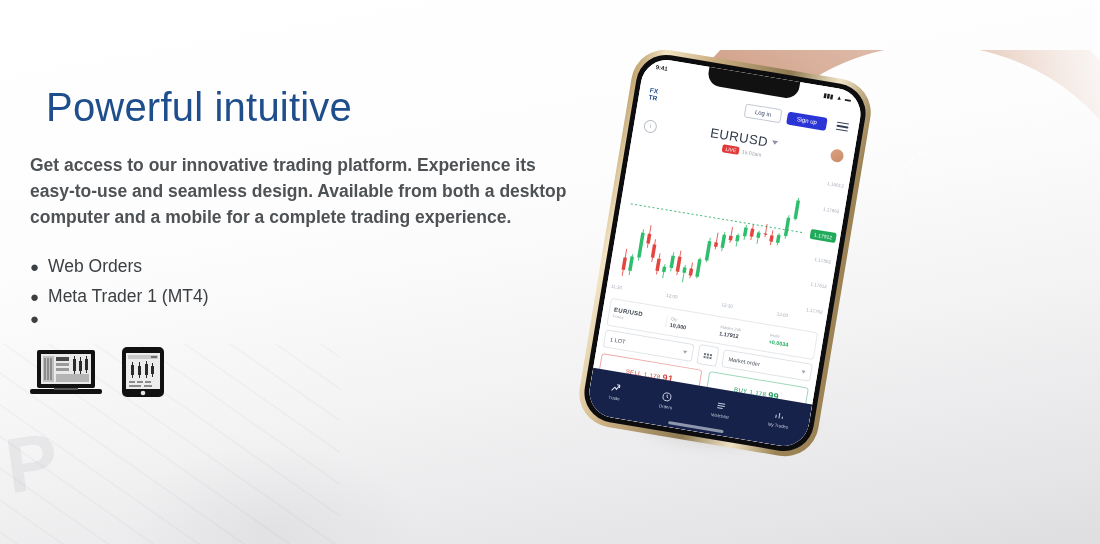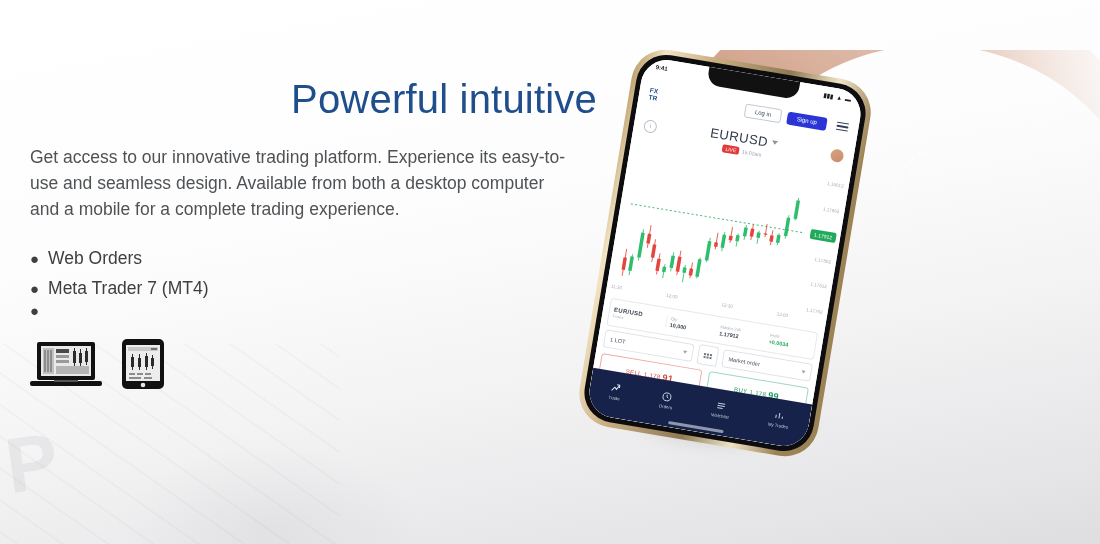--- a/index.html
+++ b/index.html
@@ -35,27 +35,27 @@
   .arc-wrap{position:absolute;right:-30px;top:50px;width:430px;height:330px;pointer-events:none;}
   .arc-numbers{position:absolute;inset:0;pointer-events:none;}
   .arc-num{
     position:absolute;color:rgba(255,255,255,.72);
     font-family:"DejaVu Sans Mono", monospace;letter-spacing:1px;
     white-space:nowrap;
   }
   
   .content{position:absolute;left:30px;top:68px;width:575px;}
   h1.headline{
-    margin:8px;font-size:40px;line-height:1.18;font-weight:400;
-    color:#1f4e8c;letter-spacing:.2px;text-align:right;
+    margin:16px;font-size:40px;line-height:1.18;font-weight:400;
+    color:#1f4e8c;letter-spacing:.2px;
   }
   h1.headline span{display:block;}
   p.lede{
     margin:22px 0 0 0;font-size:17.5px;line-height:1.48;color:#4f5255;
-    max-width:545px;font-weight:400;
+    max-width:545px;font-weight:700;
   }
   ul.features{margin:20px 0 0 0;padding:0;list-style:none;}
   ul.features li{
     font-size:17.5px;line-height:1.72;color:#3d4043;
     display:flex;align-items:baseline;gap:9px;
   }
   ul.features li .dot{font-size:15px;line-height:1;color:#3d4043;}
   .icon-row{display:flex;gap:18px;margin-top:20px;align-items:flex-end;}
   
   .phone{
@@ -225,21 +225,21 @@
     </h1>
     <p class="lede">Get access to our innovative trading platform. Experience its easy-to-use and seamless design. Available from both a desktop computer and a mobile for a complete trading experience.</p>
 
     <ul class="features">
       <li>
         <span class="dot">●</span>
         <span>Web Orders</span>
       </li>
       <li>
         <span class="dot">●</span>
-        <span>Meta Trader 7 (MT4)</span>
+        <span>Meta Trader 1 (MT4)</span>
       </li>
       <li>
         <span class="dot">●</span>
       </li>
     </ul>
 
     <div class="icon-row">
 
       <span>
         <svg width="72" height="50" viewBox="0 0 72 50">

